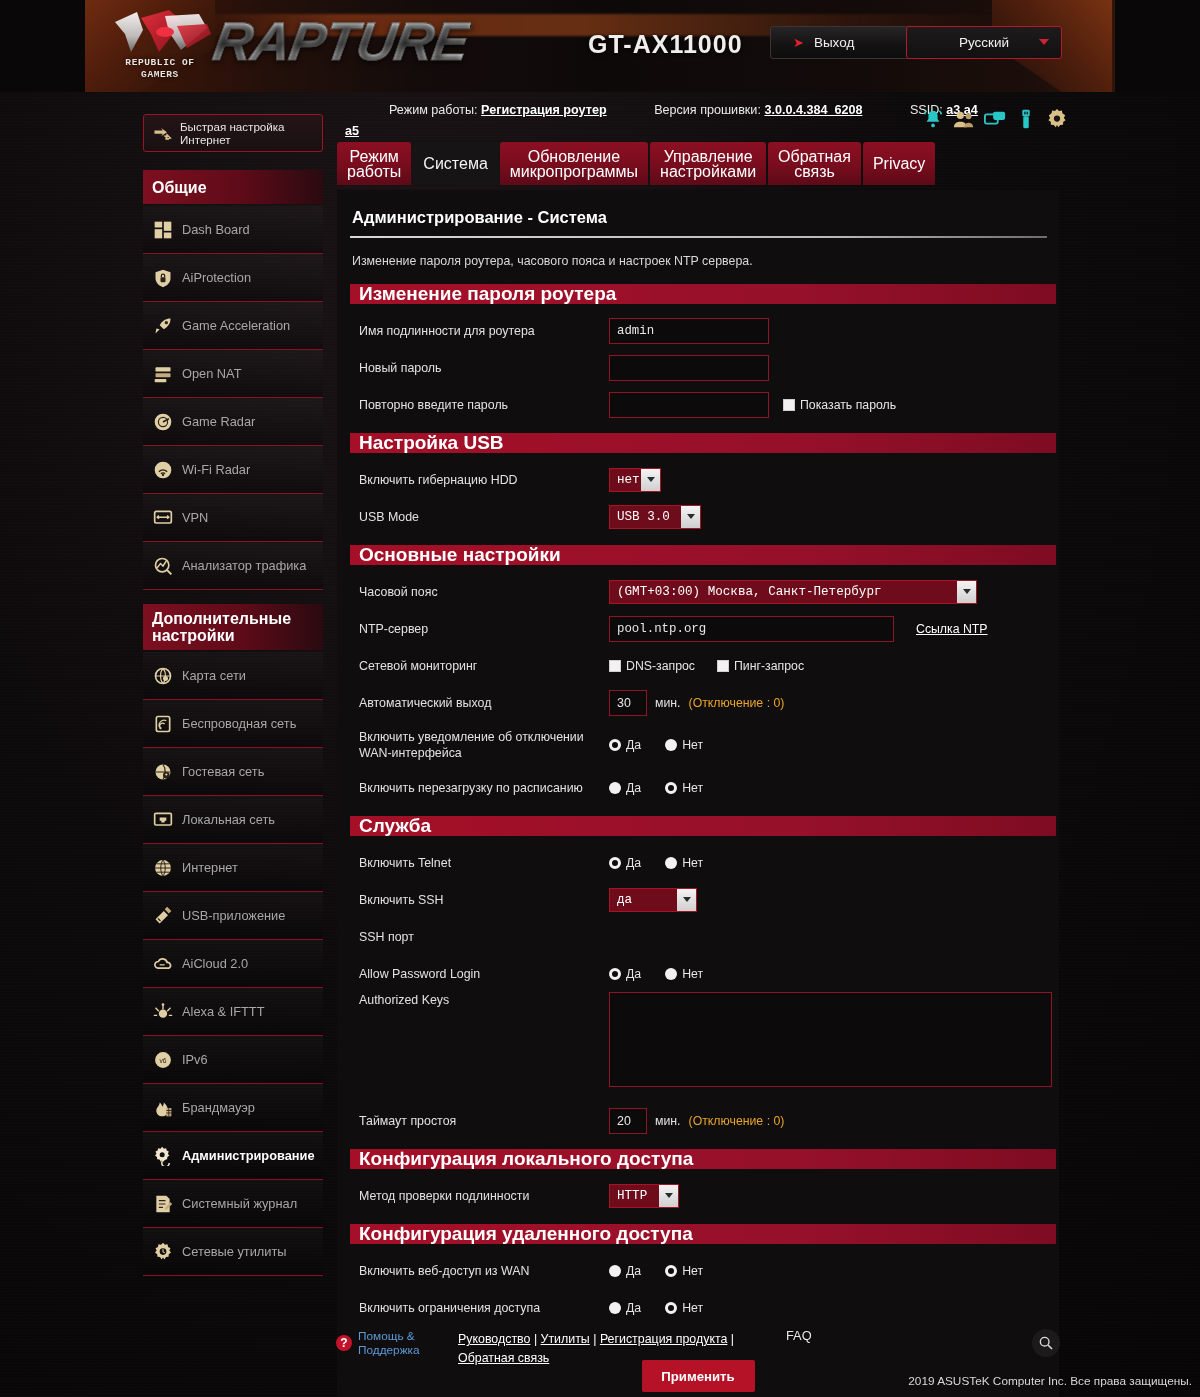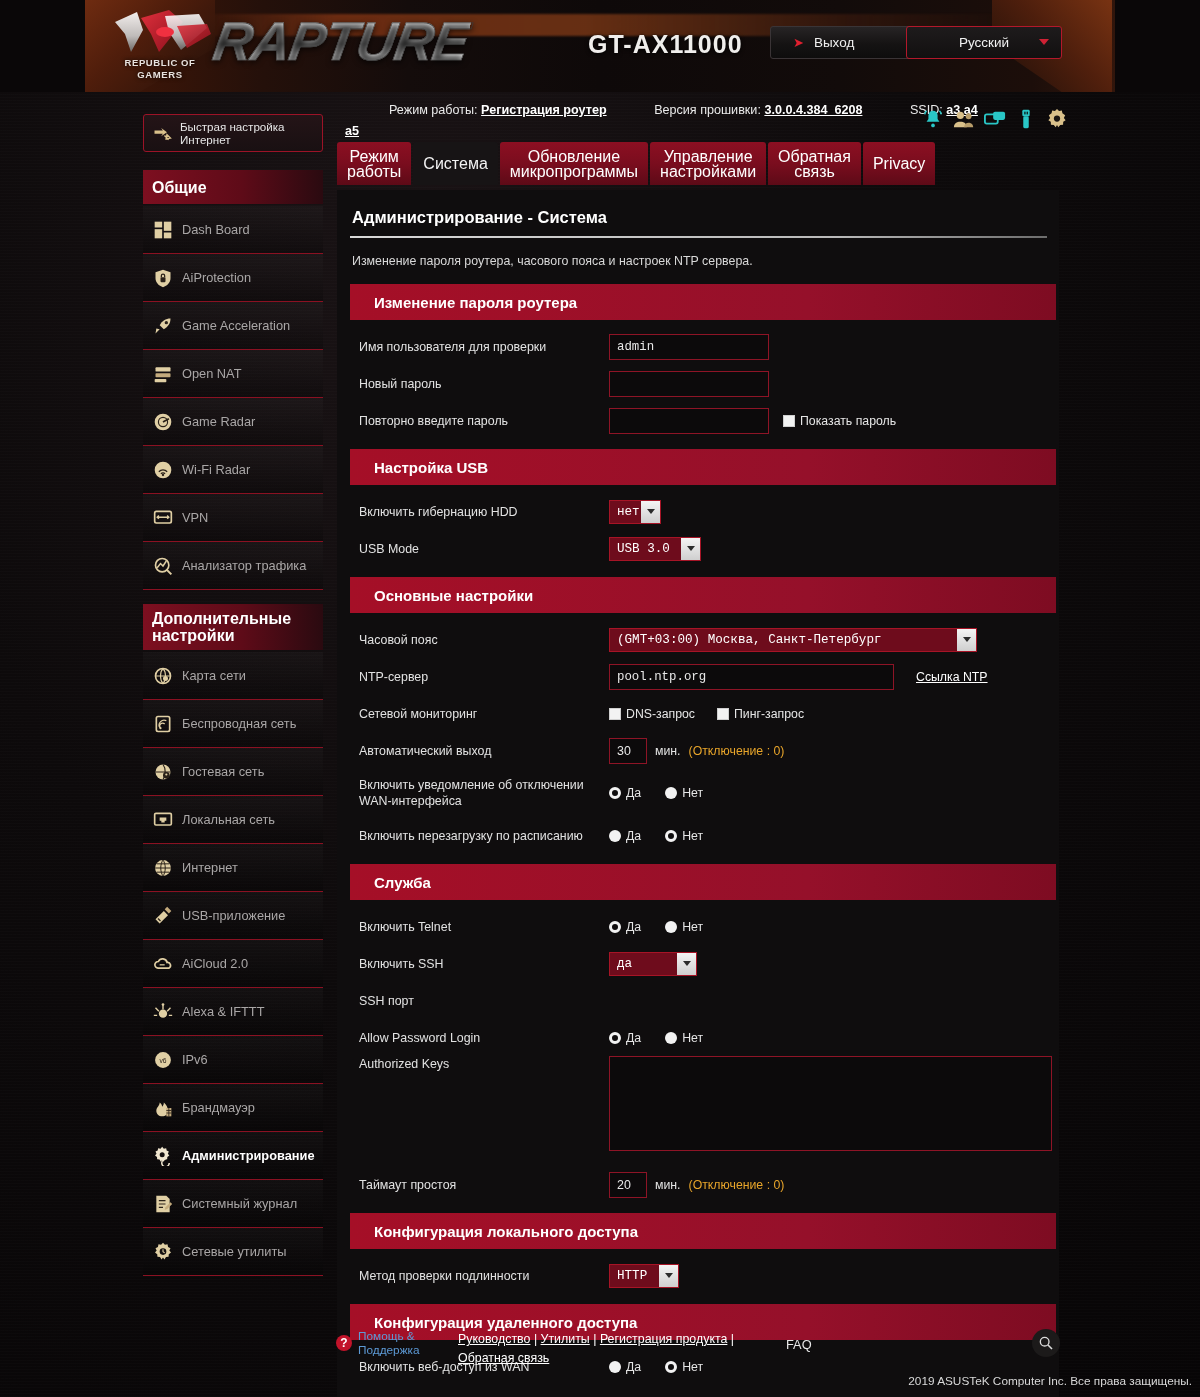--- a/index.html
+++ b/index.html
@@ -47,21 +47,21 @@
   .banner-side.l { left:0; } .banner-side.r { right:0; }
 
   .rog-logo {
     position: absolute; left: 100px; top: 8px; width: 120px; height: 80px;
     display: flex; flex-direction: column; align-items: center; justify-content: flex-start;
   }
   .rog-mark { width: 106px; height: 48px; position: relative; }
   .rog-sub {
     font-size: 9.5px; letter-spacing: .6px; color: #e8e2de; font-weight: bold;
     text-align: center; line-height: 11px; margin-top: 1px;
-    font-family: Liberation Sans, sans-serif;
+    font-family: Liberation Mono, monospace;
     text-shadow: 0 0 4px rgba(0,0,0,.9);
   }
   .rapture-word {
     position: absolute; left: 214px; top: 10px;
     font-size: 54px; font-weight: bold; font-style: italic;
     letter-spacing: -1px;
     background: linear-gradient(180deg,#ffffff 0%, #dcdcdc 30%, #8e8e8e 55%, #f2f2f2 72%, #6d6d6d 100%);
     -webkit-background-clip: text; background-clip: text; color: transparent;
     -webkit-text-stroke: 0.6px #3a3a3a;
     text-shadow: 0 2px 6px rgba(0,0,0,.8);
@@ -163,24 +163,24 @@
   .page-title {
     font-size: 16.5px; font-weight: bold; color: #ffffff; margin: 2px 0 9px 5px;
   }
   .rule {
     height: 2px; background: linear-gradient(90deg,#d8d8d8 0%, #b9b9b9 70%, #6d6d6d 100%);
     margin: 0 2px 14px 3px;
   }
   .desc { font-size: 12.4px; color: #d9d9d9; margin: 16px 0 16px 5px; }
 
   .sec-head {
-    height: 36px; margin: 0 0 0 3px; width: 706px;
+    height: 20px; margin: 0 0 0 3px; width: 706px;
     background: linear-gradient(90deg,#a50f27 0%, #95102a 65%, #7e0c22 100%);
-    display: flex; align-items: center; padding-left: 24px;
-    color: #ffffff; font-size: 15px; font-weight: bold;
+    display: flex; align-items: center; padding-left: 9px;
+    color: #ffffff; font-size: 19px; font-weight: bold;
   }
   .sec-body { padding: 8px 0 10px 0; }
 
   .row { display: flex; align-items: center; min-height: 37px; padding-left: 12px; }
   .row.tall { min-height: 48px; align-items: center; }
   .row.area { min-height: 110px; align-items: flex-start; }
   .rlabel {
     width: 250px; flex: 0 0 250px; font-size: 12.4px; color: #e2e2e2; line-height: 16px;
     padding-right: 8px;
   }
@@ -253,21 +253,21 @@
   .qmark {
     width: 16px; height: 16px; border-radius: 50%; background: #c2132a; color: #fff;
     font-size: 12px; font-weight: bold; display: flex; align-items: center; justify-content: center;
   }
   .help-txt { color: #5d9ad6; font-size: 11.8px; line-height: 14px; cursor: pointer; }
   .flinks {
     position: absolute; left: 458px; top: 12px; width: 300px;
     font-size: 12.4px; color: #ffffff; line-height: 19px;
   }
   .flinks a { color:#ffffff; text-decoration: underline; cursor:pointer; }
-  .faq { position: absolute; left: 786px; top: 19px; font-size: 12.8px; color: #e8e8e8; cursor: pointer; }
+  .faq { position: absolute; left: 786px; top: 10px; font-size: 12.8px; color: #e8e8e8; cursor: pointer; }
   .srch {
     position: absolute; left: 1032px; top: 11px; width: 28px; height: 28px;
     background: #1c1a1a; border-radius: 50%; display: flex; align-items: center; justify-content: center;
     cursor: pointer;
   }
   .copyright {
     position: absolute; right: 8px; top: 56px; font-size: 11.8px; color: #d8d8d8;
   }
 </style>
 </head>
@@ -560,21 +560,21 @@
 
 <div class="main">
 
   <div class="page-title">Администрирование - Система</div>
   <div class="rule"></div>
   <div class="desc">Изменение пароля роутера, часового пояса и настроек NTP сервера.</div>
 
   <div class="sec-head">Изменение пароля роутера</div>
   <div class="sec-body">
     <div class="row">
-      <div class="rlabel">Имя пользователя для проверки</div>
+      <div class="rlabel">Имя подлинности для роутера</div>
       <div class="rfield">
         <input class="txt w160" value="admin" style="">
       </div>
     </div>
     <div class="row">
       <div class="rlabel">Новый пароль</div>
       <div class="rfield">
         <input class="txt w160" type="password" value="" style="">
       </div>
     </div>

